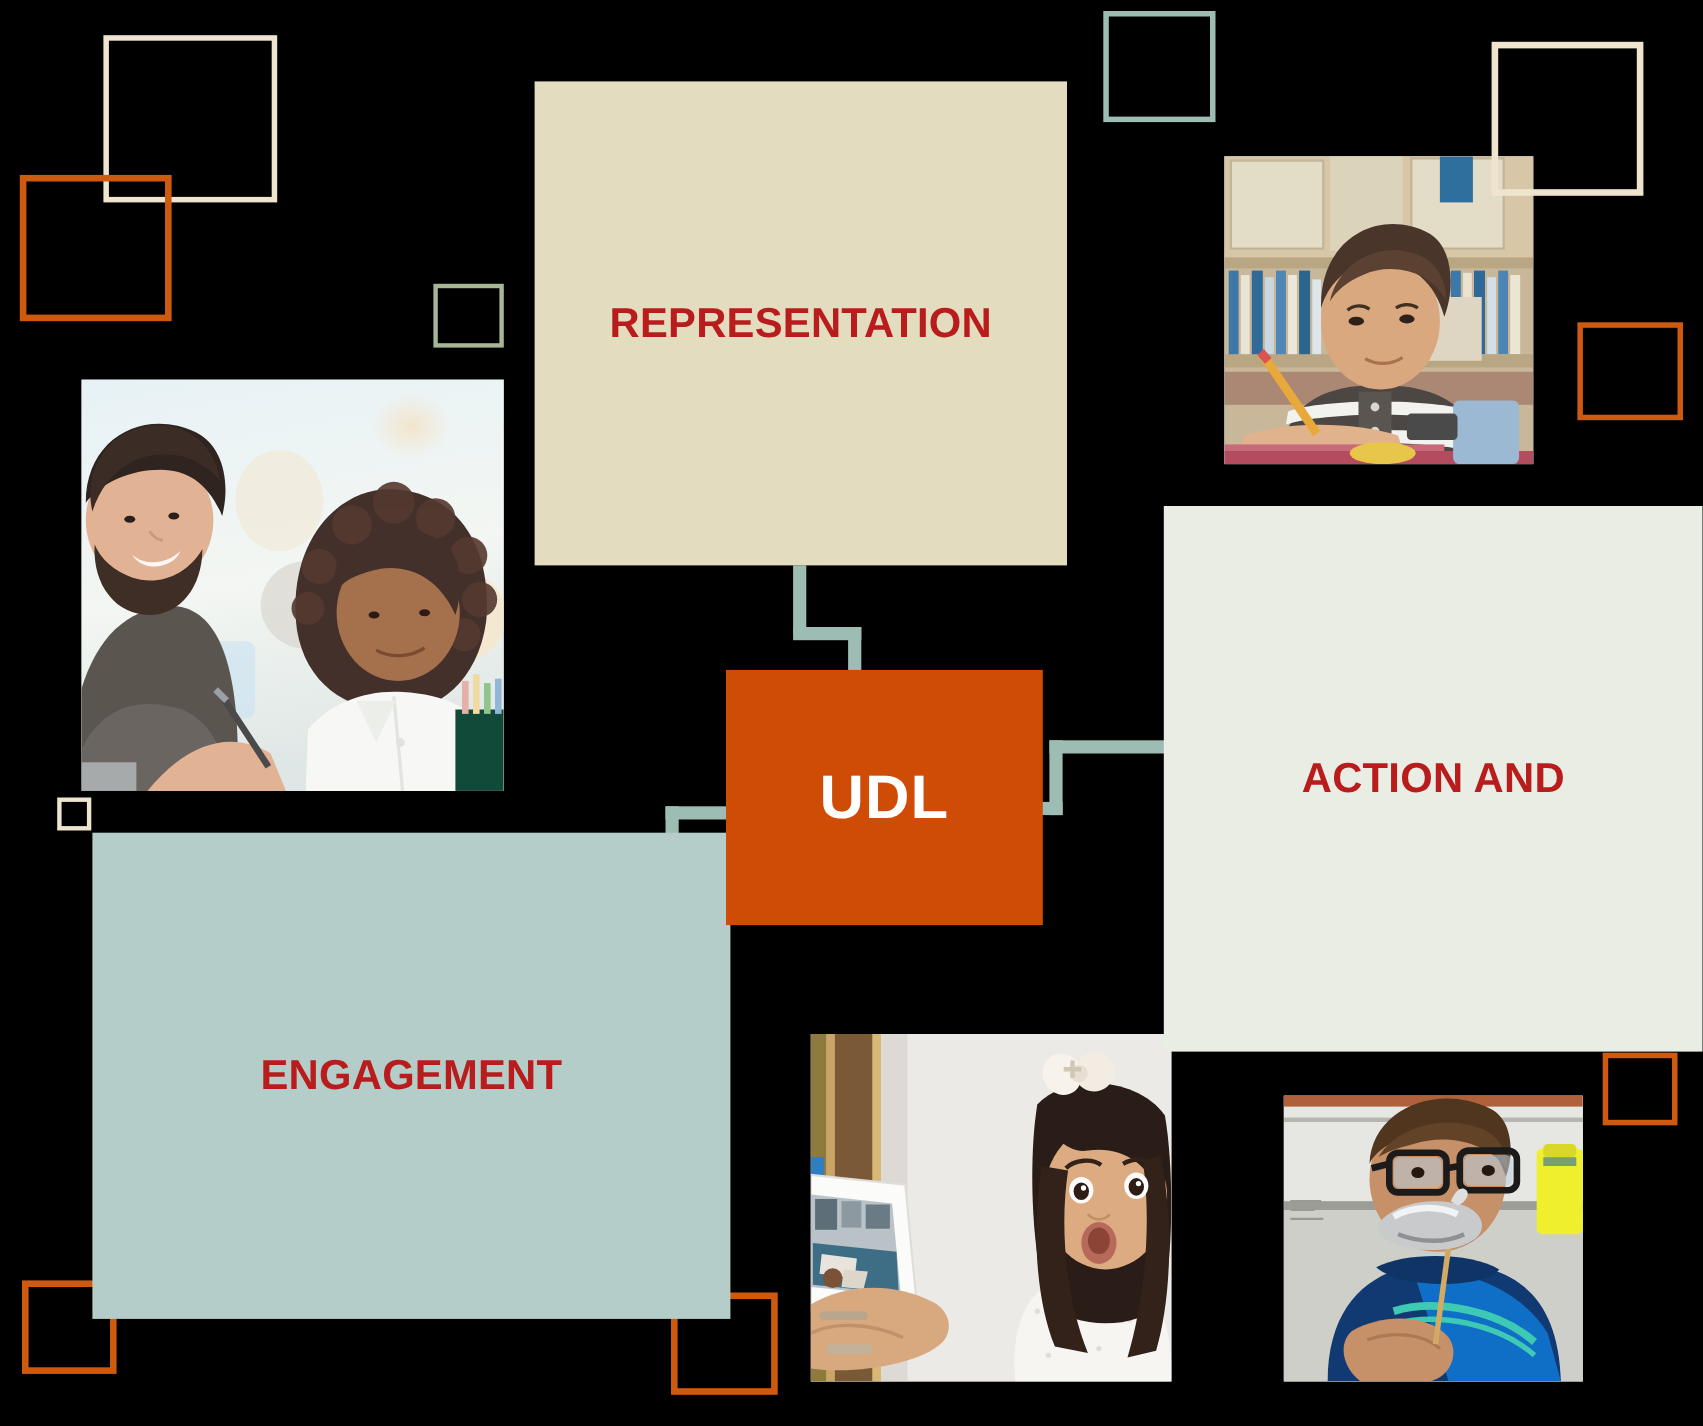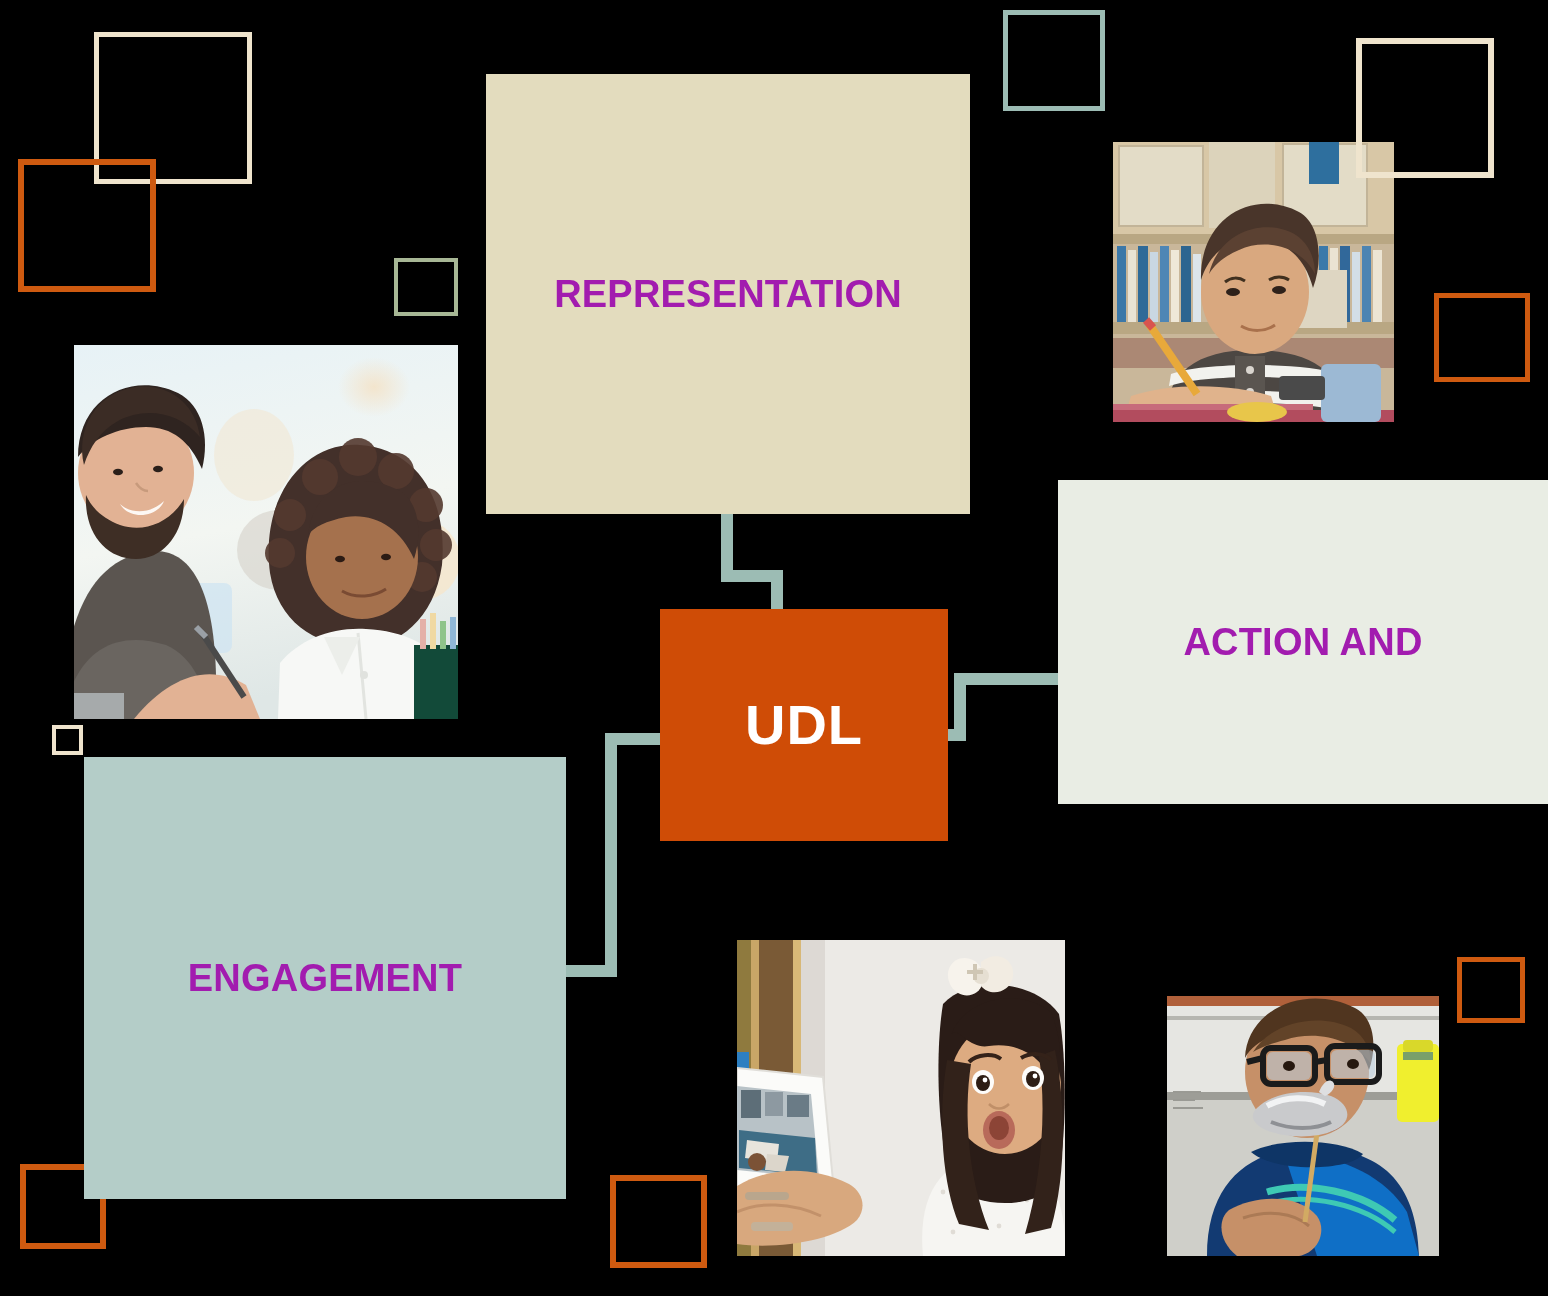--- a/index.html
+++ b/index.html
@@ -31,30 +31,30 @@
     box-sizing: border-box;
     display: flex;
     align-items: center;
     justify-content: center;
     text-align: center;
   }
   .concept-label {
     font-weight: bold;
     letter-spacing: 0.2px;
     line-height: 1.12;
-    color: #a21caf;
+    color: #b91c1c;
   }
 
   #box-representation { left: 486px; top: 74px; width: 484px; height: 440px; background: #E3DCBE; }
   #box-representation .concept-label { font-size: 38px; }
 
-  #box-action { left: 1058px; top: 480px; width: 490px; height: 324px; background: #E9EDE4; }
+  #box-action { left: 1058px; top: 460px; width: 490px; height: 496px; background: #E9EDE4; }
   #box-action .concept-label { font-size: 38px; padding: 0 40px; }
 
-  #box-engagement { left: 84px; top: 757px; width: 482px; height: 442px; background: #B4CDC8; }
+  #box-engagement { left: 84px; top: 757px; width: 580px; height: 442px; background: #B4CDC8; }
   #box-engagement .concept-label { font-size: 38px; }
 
   #box-udl {
     left: 660px; top: 609px; width: 288px; height: 232px;
     background: #CF4C06;
   }
   #box-udl .concept-label { font-size: 56px; color: #ffffff; letter-spacing: 1px; }
 
   
   .conn {

